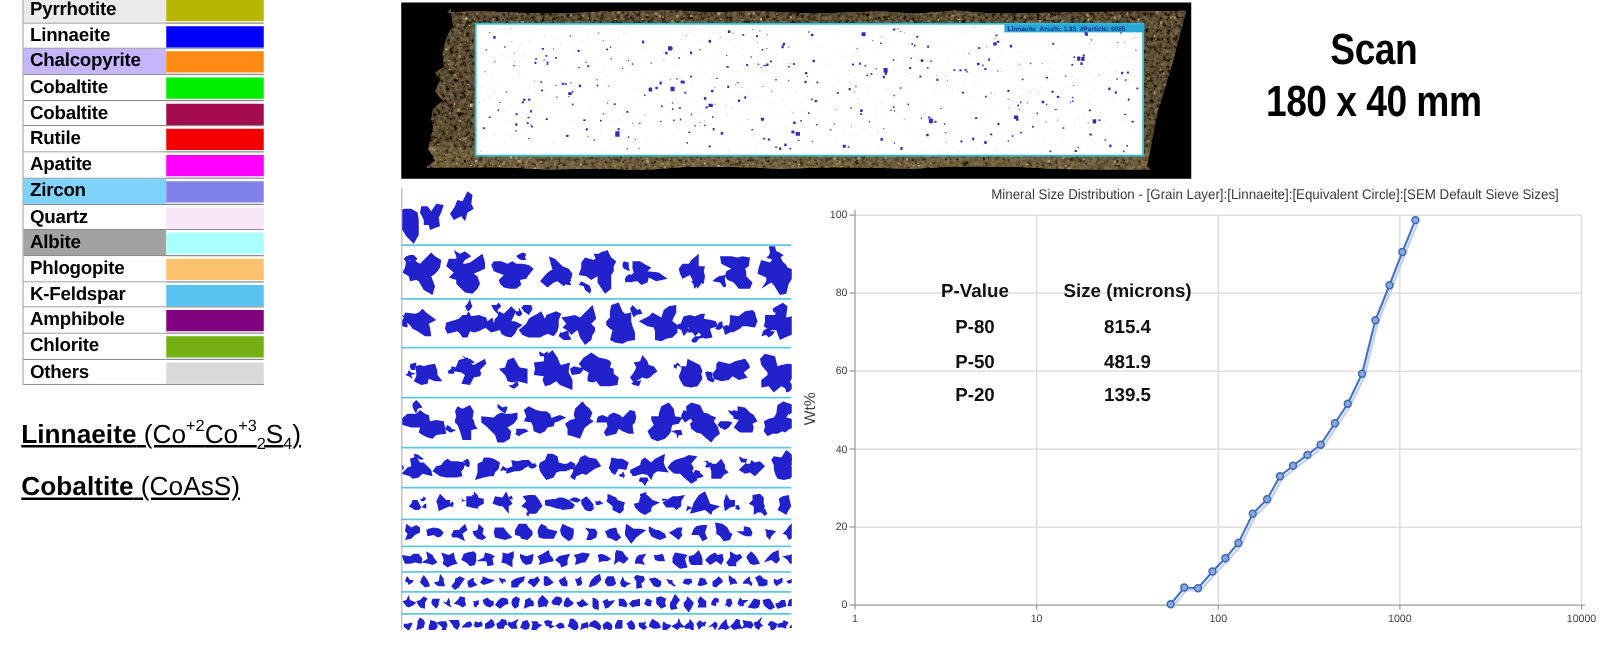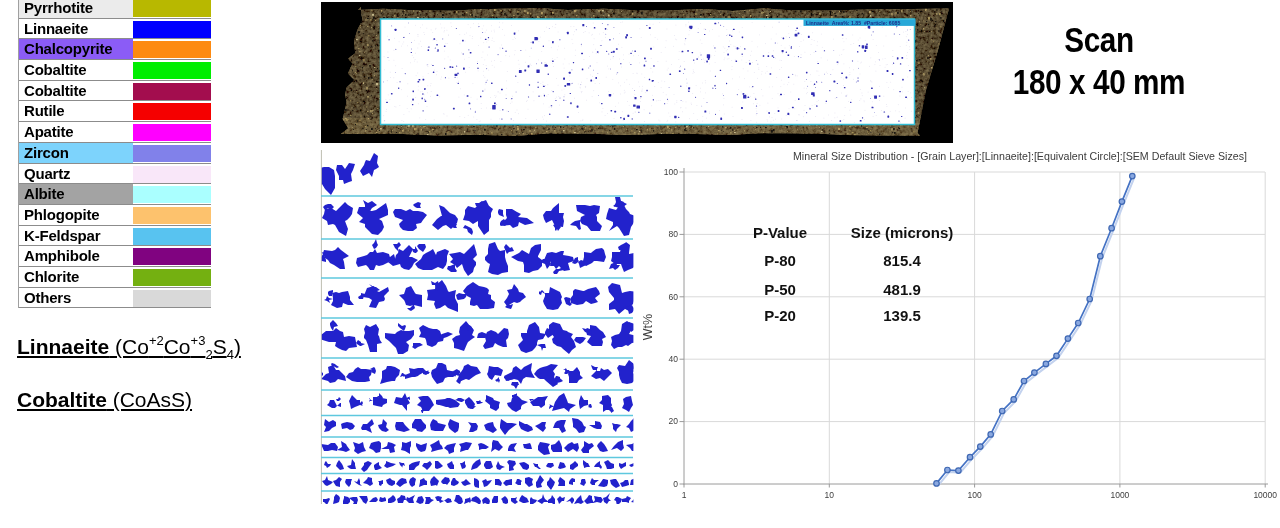--- a/index.html
+++ b/index.html
@@ -3,21 +3,21 @@
 * { margin:0; padding:0; box-sizing:border-box; }
 body { font-family:"Liberation Sans", sans-serif; background:#fff; }
 #page { position:relative; width:1280px; height:504px; overflow:hidden; background:#fff; }
 #legend { position:absolute; left:18px; top:-2px; width:193px; border-left:1px solid #a0a0a0; }
 .lrow { display:flex; height:20.7px; border-bottom:1px solid #8c8c8c; }
 .lname { width:115px; font-size:15px; font-weight:bold; color:#000; line-height:20.5px; padding-left:5px; letter-spacing:-0.2px; }
 .lsw { width:78px; }
 .swi { margin-top:2px; height:17px; }
 .lrow:first-child .swi { margin-top:0; height:19px; }
 #formulas { position:absolute; left:17px; top:334px; font-size:21px; color:#000;text-decoration:underline; }
-#formulas .f2 { margin-top:26px; }
+#formulas .f2 { margin-top:16px; }
 #formulas sup { font-size:13px; position:relative; top:-1px; }
 #formulas sub { font-size:13px; }
 #scantxt { position:absolute; left:985px; top:19px; width:228px; text-align:center; font-size:35px; font-weight:bold; color:#000; line-height:42px; letter-spacing:-0.5px; transform:scaleX(0.85); }
 #photo { position:absolute; left:315px; top:0; }
 #particles { position:absolute; left:315px; top:146px; }
 #chart { position:absolute; left:640px; top:146px; }
 </style></head><body>
 <div id="page">
 <div id="legend">
       <div class="lrow">
@@ -26,21 +26,21 @@
           <div class="swi" style="background:#b8b800"></div>
         </div>
       </div>
       <div class="lrow">
         <div class="lname" style="background:#ffffff">Linnaeite</div>
         <div class="lsw">
           <div class="swi" style="background:#0000ff"></div>
         </div>
       </div>
       <div class="lrow">
-        <div class="lname" style="background:#8b5cf6">Chalcopyrite</div>
+        <div class="lname" style="background:#c4b5fd">Chalcopyrite</div>
         <div class="lsw">
           <div class="swi" style="background:#fd8a11"></div>
         </div>
       </div>
       <div class="lrow">
         <div class="lname" style="background:#ffffff">Cobaltite</div>
         <div class="lsw">
           <div class="swi" style="background:#00ee00"></div>
         </div>
       </div>

